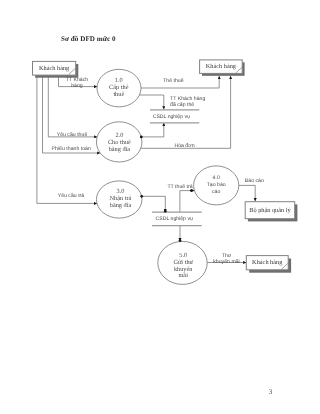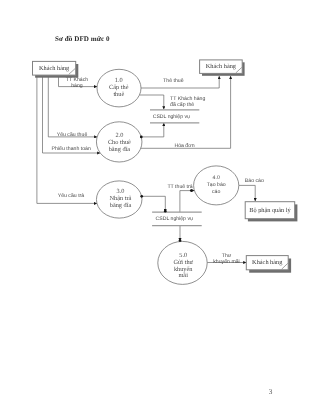--- a/index.html
+++ b/index.html
@@ -1,21 +1,21 @@
 <!DOCTYPE html>
 <html><head>
 <meta charset="utf-8">
 <title>DFD</title>
 <style>
   html,body{margin:0;padding:0;}
   body{width:320px;height:414px;background:#ffffff;overflow:hidden;
        font-family:"Liberation Sans",sans-serif;
        -webkit-font-smoothing:antialiased;text-rendering:geometricPrecision;}
   #page{position:relative;width:320px;height:414px;background:#fff;}
-  .title{position:absolute;left:55px;top:34.8px;font-family:"Liberation Serif",serif;
+  .title{position:absolute;left:61px;top:34.8px;font-family:"Liberation Serif",serif;
          font-weight:bold;font-size:7.1px;color:#2b2b2b;letter-spacing:.05px;white-space:nowrap;}
   .pagenum{position:absolute;left:268.8px;top:387.2px;font-family:"Liberation Serif",serif;
            font-size:7.3px;color:#555;}
   svg{position:absolute;left:0;top:0;}
   .ent-lbl{position:absolute;display:flex;align-items:center;justify-content:center;
            font-family:"Liberation Serif",serif;font-size:6.3px;color:#3a3a3a;white-space:nowrap;}
   .proc-lbl{position:absolute;display:flex;flex-direction:column;align-items:center;
             justify-content:center;font-family:"Liberation Serif",serif;font-size:6.3px;
             line-height:6.9px;color:#4a4a4a;white-space:nowrap;}
   .proc-lbl-sans{font-family:"Liberation Sans",sans-serif;font-size:5.2px;}

